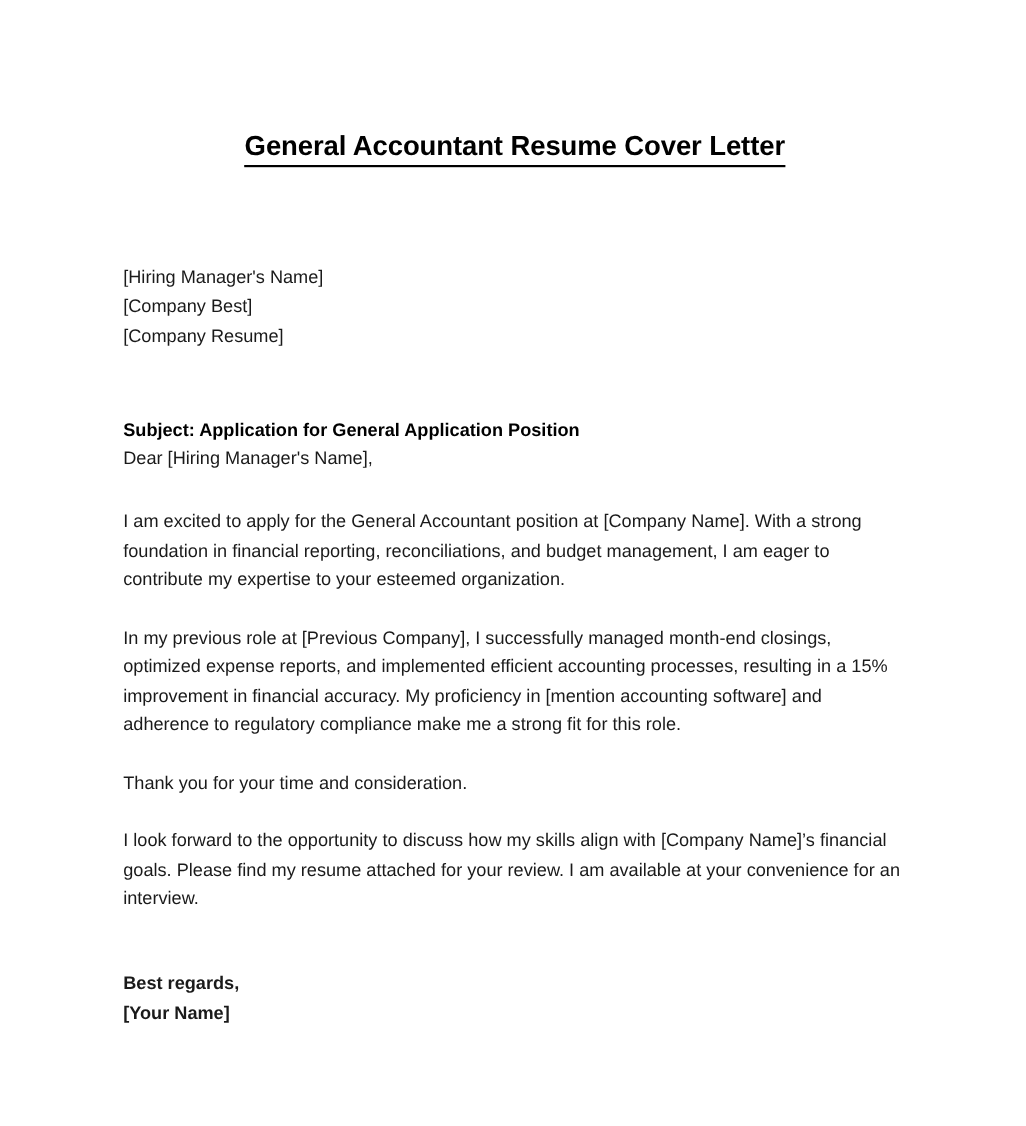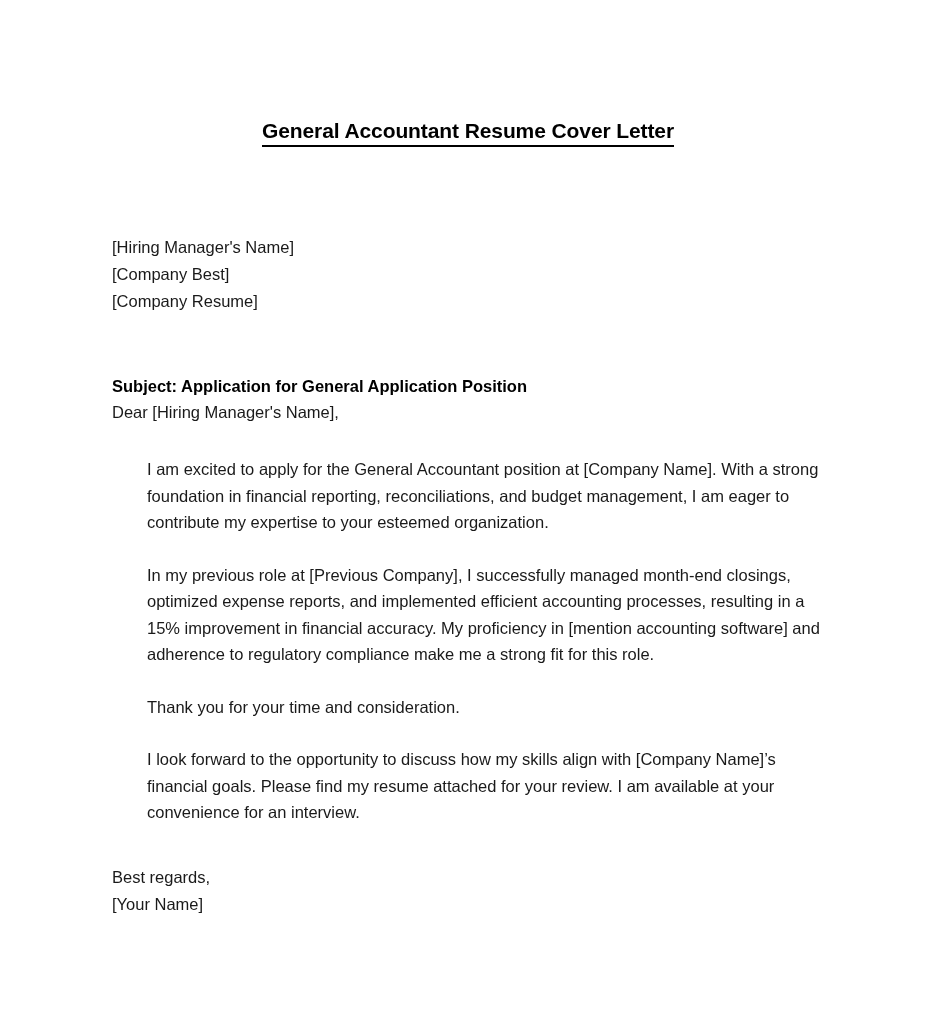--- a/index.html
+++ b/index.html
@@ -26,21 +26,21 @@
 
   .doc-body {
     position: absolute;
     left: 112px;
     top: 0;
     width: 712px;
   }
 
   .doc-title {
     text-align: center;
-    font-size: 21px;
+    font-size: 25px;
     font-weight: bold;
     letter-spacing: -0.1px;
     color: #000000;
     margin: 0;
     padding-top: 119px;
   }
   .doc-title span {
     display: inline-block;
     border-bottom: 2px solid #000000;
     padding-bottom: 2px;
@@ -67,28 +67,28 @@
     font-size: 16.5px;
     line-height: 26px;
   }
 
   .body-paragraph {
     margin-top: 31px;
     font-size: 16.5px;
     line-height: 26.5px;
     text-align: left;
     color: #1a1a1a;
-    margin-left: 35px;
   }
   .body-paragraph.tight {
     margin-top: 26px;
   }
 
   .closing-block {
-    margin-top: 38px;
+    margin-top: 50px;
+    font-weight: bold;
   }
   .closing-line {
     font-size: 16.5px;
     line-height: 27px;
     color: #1a1a1a;
   }
 </style>
 </head>
 <body>
 

